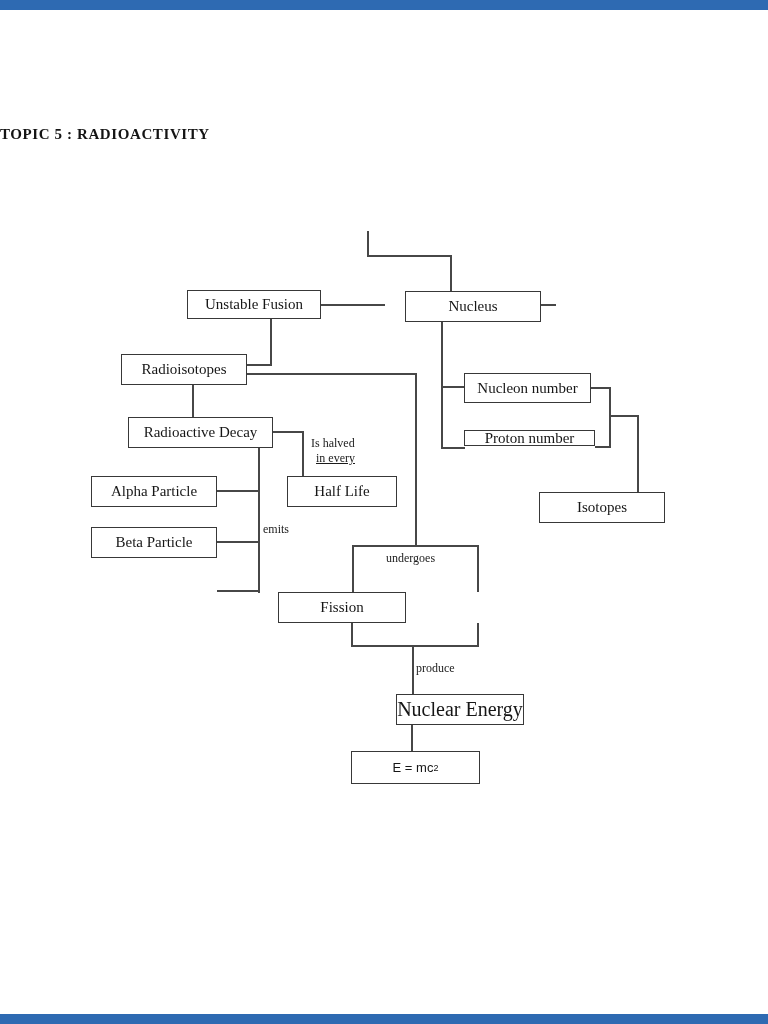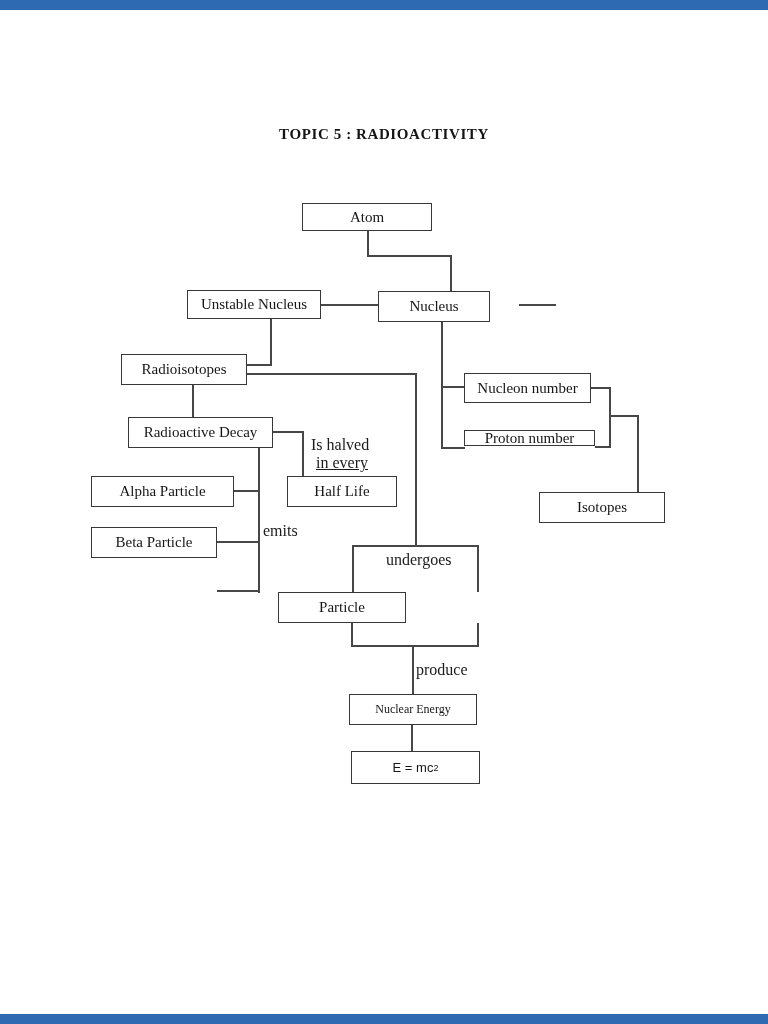--- a/index.html
+++ b/index.html
@@ -24,54 +24,54 @@
     background: #2e6ab2;
   }
   .accent-bar.top { top: 0; }
   .accent-bar.bottom { bottom: 0; }
 
   .doc-title {
     position: absolute;
     top: 126px;
     left: 0;
     width: 768px;
-    text-align: center;
+    text-align: left;
     font-size: 15px;
     font-weight: bold;
     letter-spacing: 0.6px;
     color: #141414;
   }
 
   .node {
     position: absolute;
     box-sizing: border-box;
     border: 1.5px solid #383838;
     background: #ffffff;
     display: flex;
     align-items: center;
     justify-content: center;
     font-size: 15px;
     color: #161616;
     z-index: 2;
   }
-  .node.big { font-size: 12px; }
+  .node.big { font-size: 20px; margin-left: 47px; }
   .node.sans { font-family: "Liberation Sans", sans-serif; font-size: 13px; }
   .node.sans sup { font-size: 9px; }
 
   .hl, .vl {
     position: absolute;
     background: #474747;
     z-index: 1;
   }
   .hl { height: 2px; }
   .vl { width: 2px; }
 
   .edge-label {
     position: absolute;
-    font-size: 16px;
+    font-size: 12px;
     color: #1b1b1b;
     z-index: 2;
     white-space: nowrap;
   }
   .edge-label .line2 { padding-left: 5px; text-decoration: underline; }
 </style>
 </head>
 <body>
 
 <div id="page">
@@ -107,32 +107,31 @@
   <div class="vl" style="left:411px;top:725px;height:26px"></div>
   <div class="vl" style="left:441px;top:322px;height:127px"></div>
   <div class="hl" style="left:441px;top:386px;width:23px"></div>
   <div class="hl" style="left:441px;top:447px;width:24px"></div>
   <div class="hl" style="left:591px;top:387px;width:20px"></div>
   <div class="hl" style="left:595px;top:446px;width:16px"></div>
   <div class="vl" style="left:609px;top:387px;height:61px"></div>
   <div class="hl" style="left:609px;top:415px;width:30px"></div>
   <div class="vl" style="left:637px;top:415px;height:77px"></div>
 
-  <div class="node" style="left:302px;top:203px;width:130px;height:28px">Atom</div>
-  <div class="node" style="left:187px;top:290px;width:134px;height:29px">Unstable Nucleus</div>
-  <div class="node" style="left:378px;top:291px;width:112px;height:31px">Nucleus</div>
+  <div class="node" style="left:187px;top:290px;width:134px;height:29px">Unstable Fusion</div>
+  <div class="node" style="left:405px;top:291px;width:136px;height:31px">Nucleus</div>
   <div class="node" style="left:121px;top:354px;width:126px;height:31px">Radioisotopes</div>
   <div class="node" style="left:464px;top:373px;width:127px;height:30px">Nucleon number</div>
   <div class="node" style="left:128px;top:417px;width:145px;height:31px">Radioactive Decay</div>
   <div class="node" style="left:464px;top:430px;width:131px;height:16px">Proton number</div>
-  <div class="node" style="left:91px;top:476px;width:143px;height:31px">Alpha Particle</div>
+  <div class="node" style="left:91px;top:476px;width:126px;height:31px">Alpha Particle</div>
   <div class="node" style="left:287px;top:476px;width:110px;height:31px">Half Life</div>
   <div class="node" style="left:539px;top:492px;width:126px;height:31px">Isotopes</div>
   <div class="node" style="left:91px;top:527px;width:126px;height:31px">Beta Particle</div>
-  <div class="node" style="left:278px;top:592px;width:128px;height:31px">Particle</div>
+  <div class="node" style="left:278px;top:592px;width:128px;height:31px">Fission</div>
   <div class="node big" style="left:349px;top:694px;width:128px;height:31px">Nuclear Energy</div>
   <div class="node sans" style="left:351px;top:751px;width:129px;height:33px">
     <span>E = mc</span>
       <sup>2</sup>
   </div>
 
   <div class="edge-label" style="left:311px;top:436px">
     <div>Is halved</div>
     <div class="line2">in every</div>
   </div>

